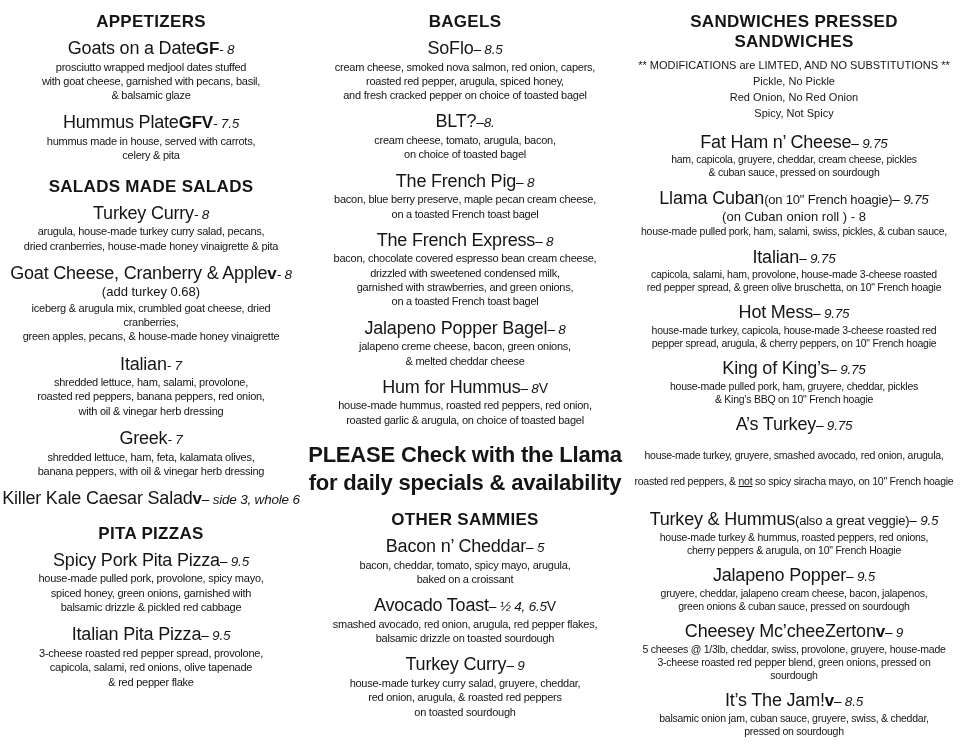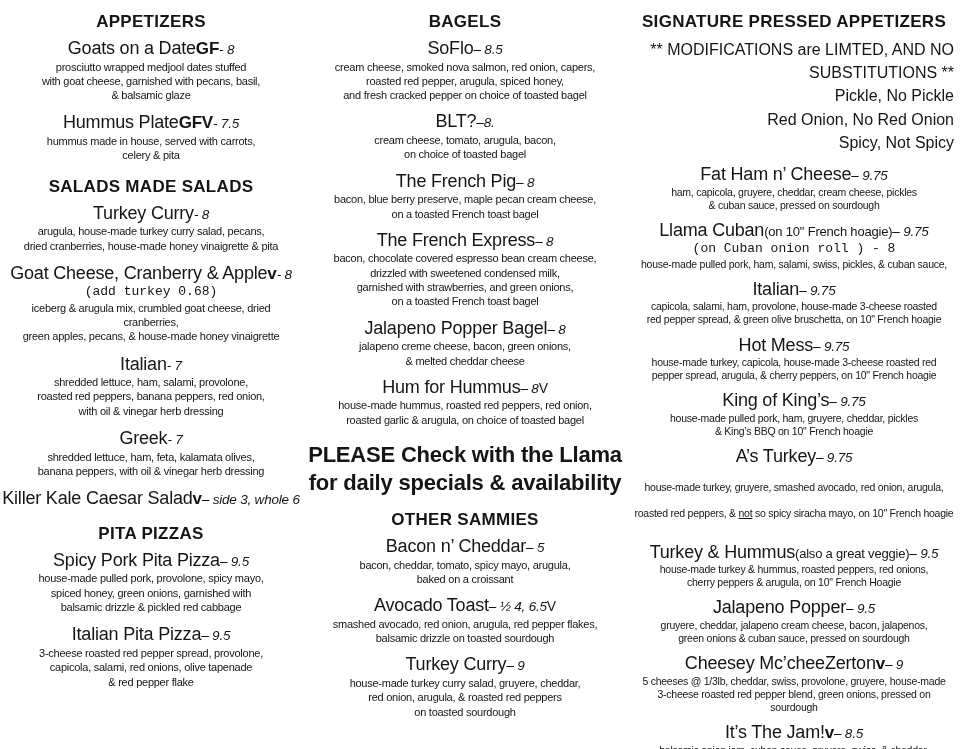--- a/index.html
+++ b/index.html
@@ -18,27 +18,27 @@
   .col3 .item{margin-bottom:8px;}
   .title{
     display:flex;justify-content:center;align-items:baseline;
     white-space:nowrap;font-size:18px;line-height:1.2;letter-spacing:-0.2px;
   }
   .nm{}
   .tag{font-size:17px;font-weight:700;}
   .paren{font-size:13px;}
   .price{font-style:italic;font-size:13.5px;}
   .sfx{font-size:14px;}
-  .note{font-size:13px;line-height:1.25;font-family:Liberation Mono, monospace;}
+  .note{font-size:13px;line-height:1.25;}
   .desc{font-size:11px;line-height:1.3;letter-spacing:-0.25px;white-space:pre-line;}
   .col3 .desc{font-size:10.5px;line-height:1.25;}
   .und{text-decoration:underline;}
   .notice{display:flex;flex-direction:column;align-items:center;margin:14px 0 6px;justify-content:space-between;}
   .notice > div{white-space:nowrap;font-weight:700;font-size:22px;line-height:1.25;letter-spacing:-0.2px;}
-  .hdr-notes{font-size:16px;line-height:1.45;white-space:pre-line;margin:2px 0 10px;text-align:right;}
+  .hdr-notes{font-size:11px;line-height:1.45;white-space:pre-line;margin:2px 0 10px;}
   .phone{font-weight:700;font-size:32px;letter-spacing:.5px;margin-top:30px;text-align:center;}
 </style>
 </head>
 <body>
 
 <div class="page">
 
   <div class="col col1">
 
     <div class="sec-title">APPETIZERS</div>
@@ -233,21 +233,21 @@
         </div>
       <div class="desc">house-made turkey curry salad, gruyere, cheddar,
 red onion, arugula, &amp; roasted red peppers
 on toasted sourdough</div>
     </div>
 
   </div>
 
   <div class="col col3">
 
-    <div class="sec-title">SIGNATURE PRESSED APPETIZERS</div>
+    <div class="sec-title">SANDWICHES PRESSED SANDWICHES</div>
     <div class="hdr-notes">** MODIFICATIONS are LIMTED, AND NO SUBSTITUTIONS **
 Pickle, No Pickle
 Red Onion, No Red Onion
 Spicy, Not Spicy</div>
 
     <div class="item">
       <div class="title">
           <span class="nm">Fat Ham n’ Cheese</span>
           <span class="price"> – 9.75</span>
         </div>

